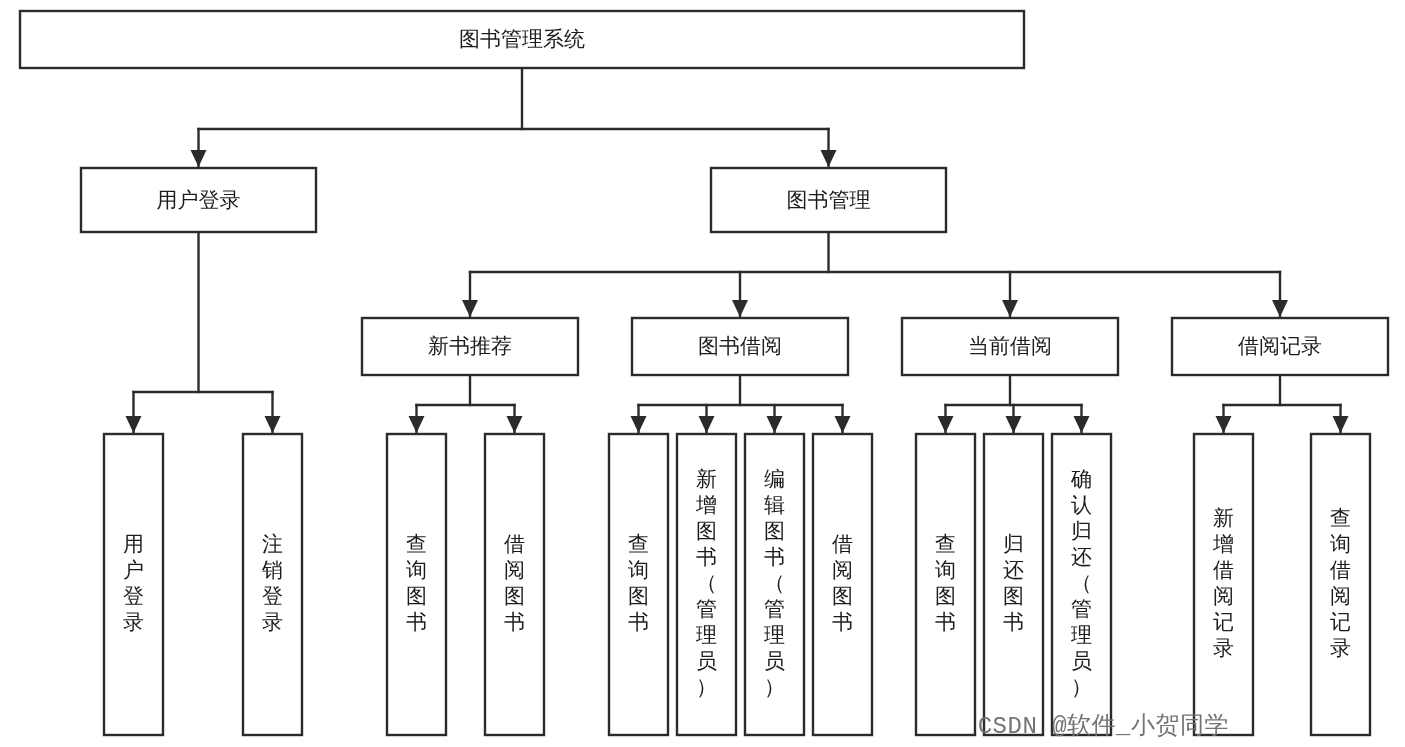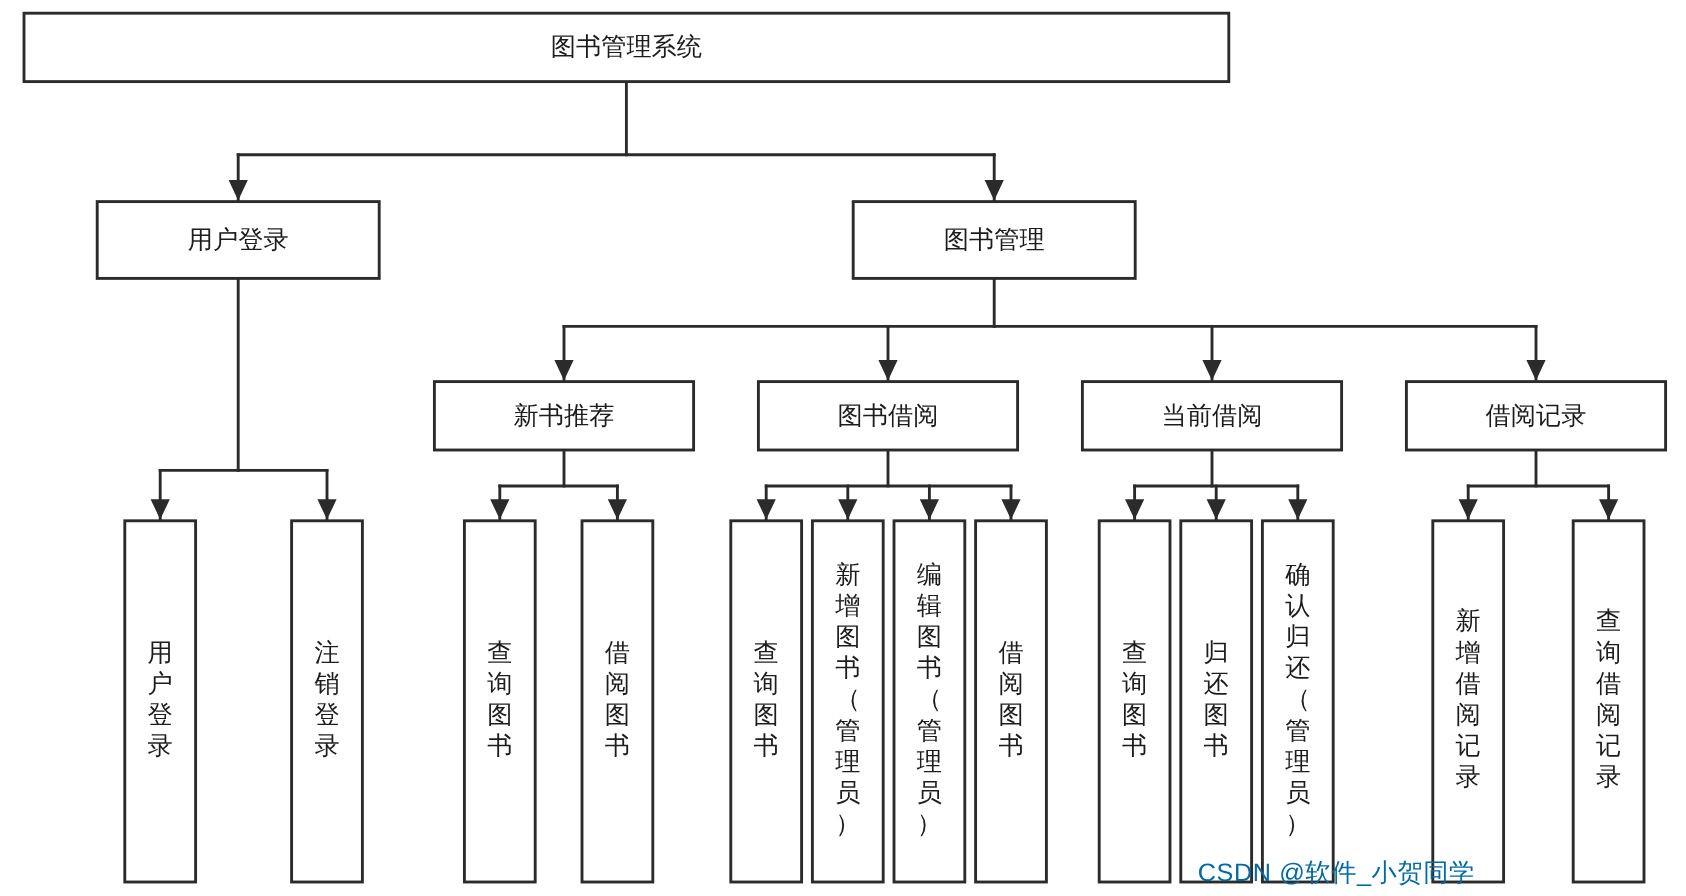--- a/index.html
+++ b/index.html
@@ -52,23 +52,23 @@
   .node-label-v {
     font-family: "Liberation Sans", "DejaVu Sans", sans-serif;
     font-size: 21px;
     fill: #1c1c1c;
     text-anchor: middle;
   }
   .watermark {
     position: absolute;
     right: 14px;
     bottom: 6px;
-    font-family: Liberation Sans, sans-serif;
-    font-size: 21px;
-    color: #0369a1;
+    font-family: Liberation Mono, monospace;
+    font-size: 24px;
+    color: #737373;
     letter-spacing: 0.5px;
     white-space: nowrap;
     pointer-events: none;
   }
 </style>
 </head>
 <body>
 
 <div id="diagram-root">
   <svg id="flow" viewBox="0 0 1405 747">

